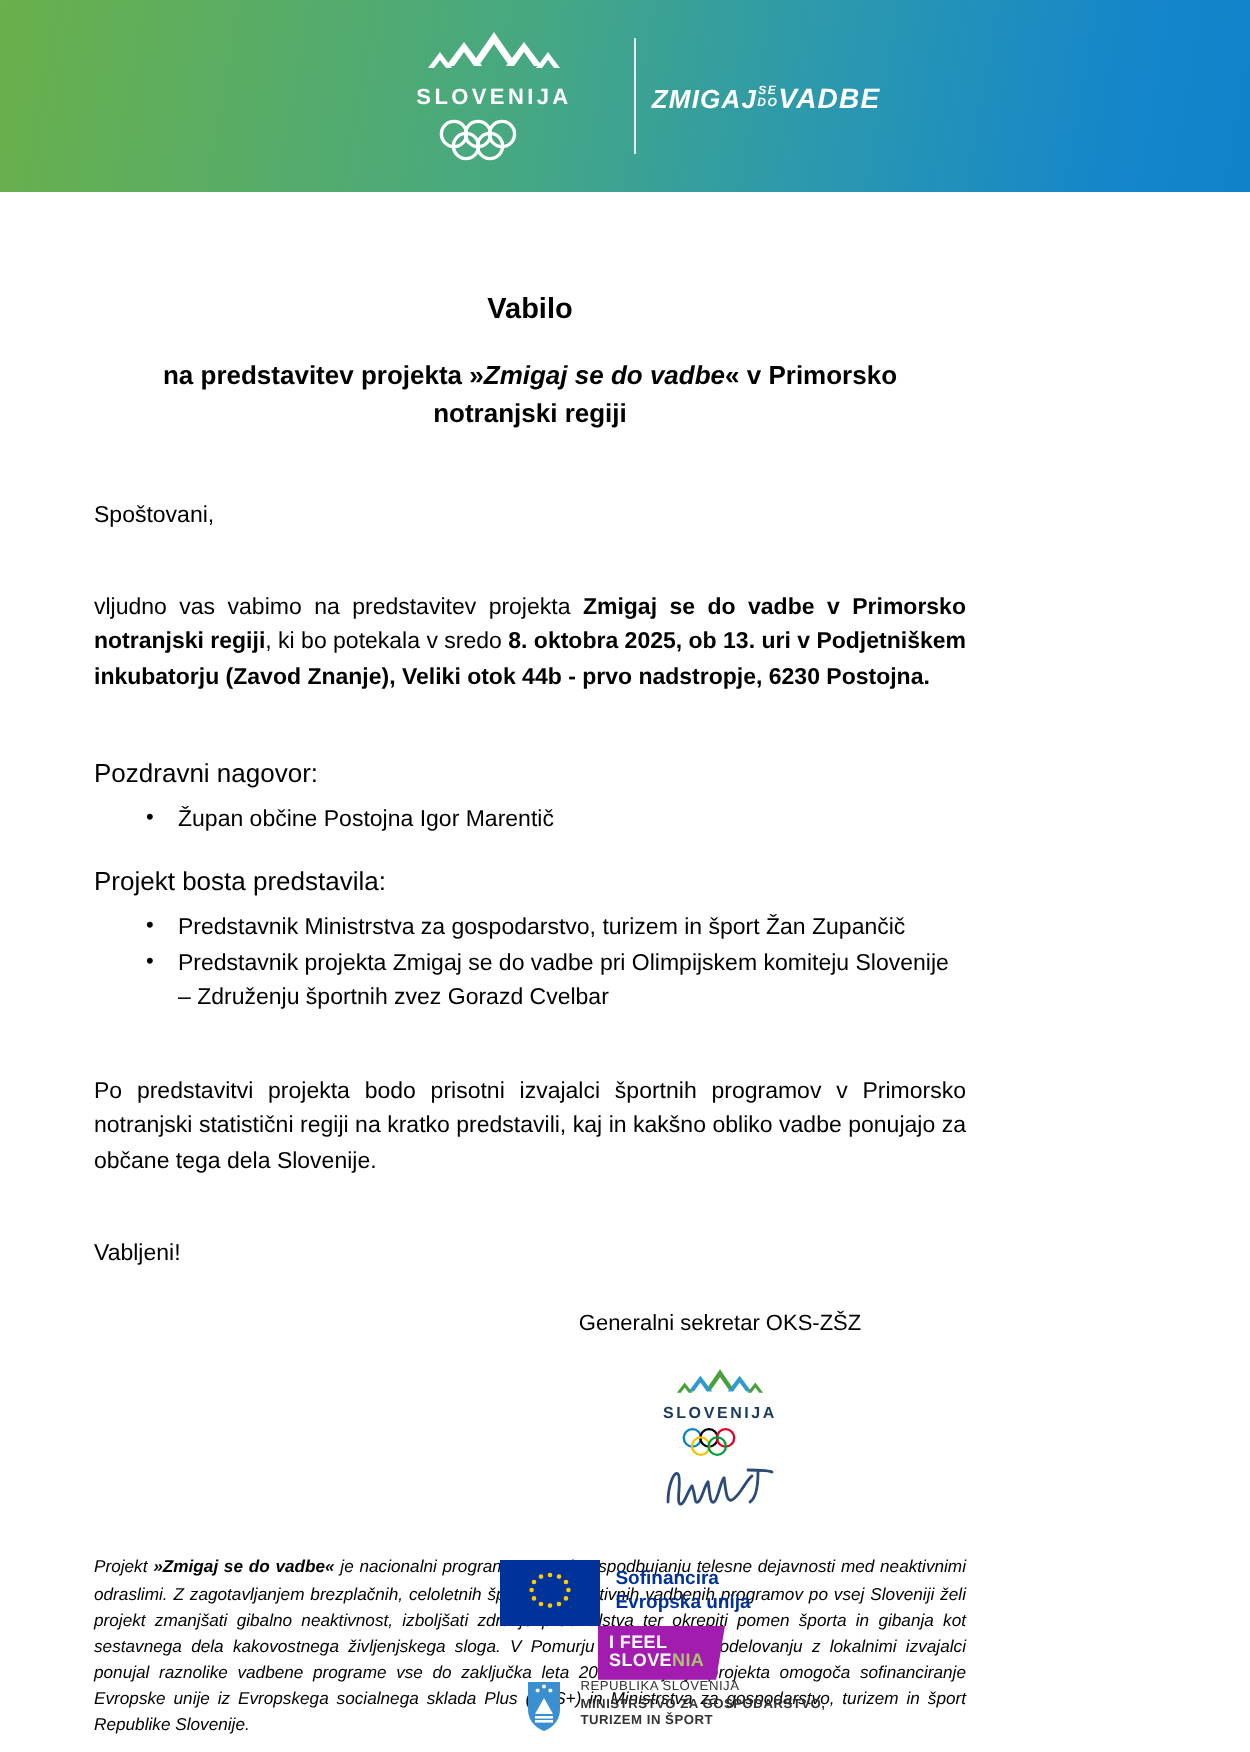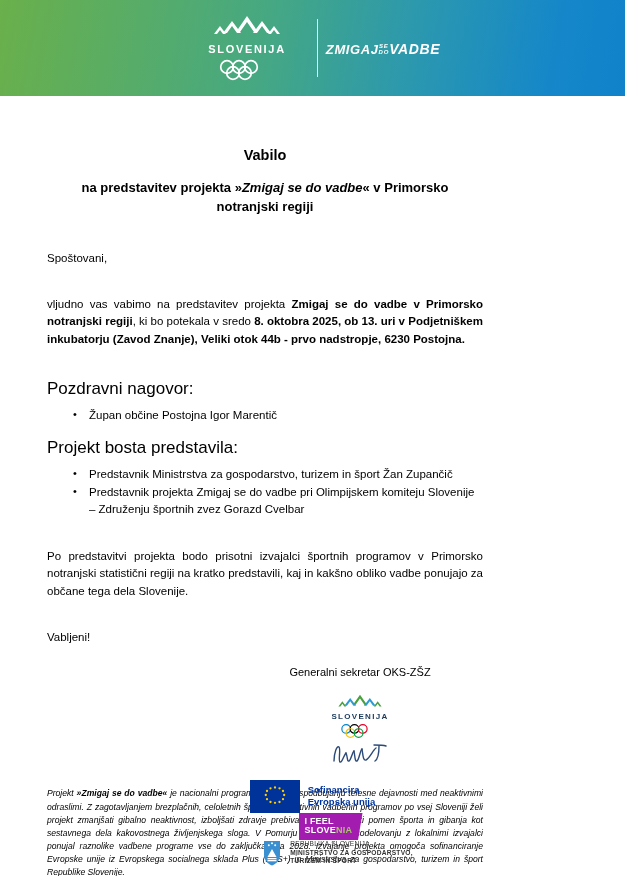--- a/index.html
+++ b/index.html
@@ -102,21 +102,21 @@
   }
   .intro-par {
     font-size: 11.5px;
     line-height: 1.55;
     text-align: justify;
     margin-top: 32px;
   }
   .intro-par b { font-weight: bold; }
 
   .lead-line {
-    font-size: 17px;
+    font-size: 13px;
     margin-top: 30px;
   }
   .lead-line.tight { margin-top: 14px; }
 
   ul.bullets {
     margin: 8px 0 0 0;
     padding-left: 42px;
     list-style: none;
   }
   ul.bullets li {

